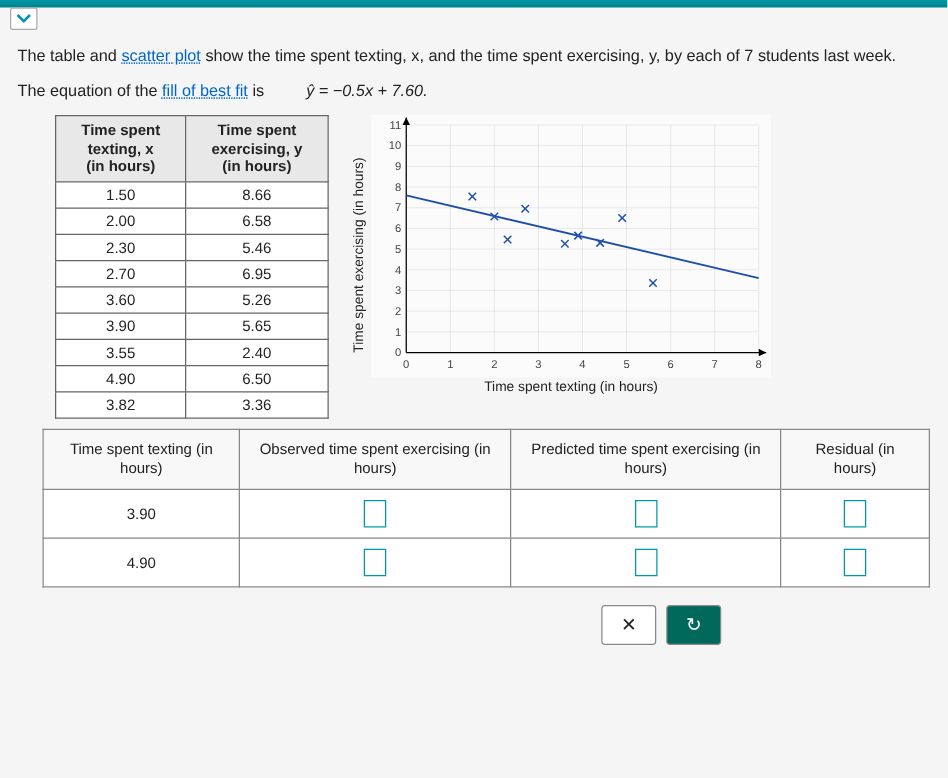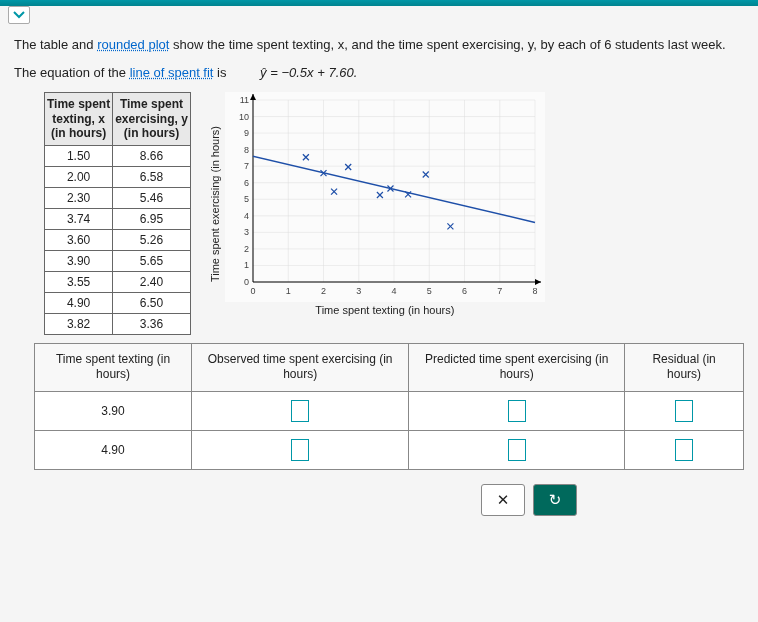--- a/index.html
+++ b/index.html
@@ -49,21 +49,21 @@
     table.data th, table.data td {
       border: 1px solid #666;
       padding: 3px 18px;
       text-align: center;
       font-size: 12px;
     }
     table.data th {
       background: #e8e8e8;
       font-weight: bold;
       line-height: 1.2;
-      padding: 4px 2px;
+      padding: 4px 20px;
     }
     .chart-wrap {
       display: flex;
       align-items: center;
     }
     .ylabel {
       writing-mode: vertical-rl;
       transform: rotate(180deg);
       font-size: 11px;
       text-align: center;
@@ -116,24 +116,24 @@
 <div class="topbar"></div>
 <div class="dropdown-toggle">
   <svg width="12" height="8">
       <path d="M1 1 L6 6 L11 1" stroke="#0097a7" stroke-width="2" fill="none"></path>
     </svg>
 </div>
 
 <div class="content">
   <div class="intro">
     <p>
-      <span>The table and </span><a href="#" class="link">rounded plot</a><span> show the time spent texting, x, and the time spent exercising, y, by each of 6 students last week.</span>
+      <span>The table and </span><a href="#" class="link">scatter plot</a><span> show the time spent texting, x, and the time spent exercising, y, by each of 7 students last week.</span>
     </p>
     <p>
-      <span>The equation of the </span><a href="#" class="link">line of spent fit</a><span> is </span><span class="eq"><span>ŷ</span><span> = −0.5x + 7.60.</span></span>
+      <span>The equation of the </span><a href="#" class="link">fill of best fit</a><span> is </span><span class="eq"><span>ŷ</span><span> = −0.5x + 7.60.</span></span>
     </p>
   </div>
 
   <div class="row1">
     <table class="data">
       <thead>
         <tr>
           <th>
             <span>Time spent</span><br><span>texting, x</span><br><span>(in hours)</span>
           </th>
@@ -149,21 +149,21 @@
           </tr>
           <tr>
             <td>2.00</td>
             <td>6.58</td>
           </tr>
           <tr>
             <td>2.30</td>
             <td>5.46</td>
           </tr>
           <tr>
-            <td>3.74</td>
+            <td>2.70</td>
             <td>6.95</td>
           </tr>
           <tr>
             <td>3.60</td>
             <td>5.26</td>
           </tr>
           <tr>
             <td>3.90</td>
             <td>5.65</td>
           </tr>

